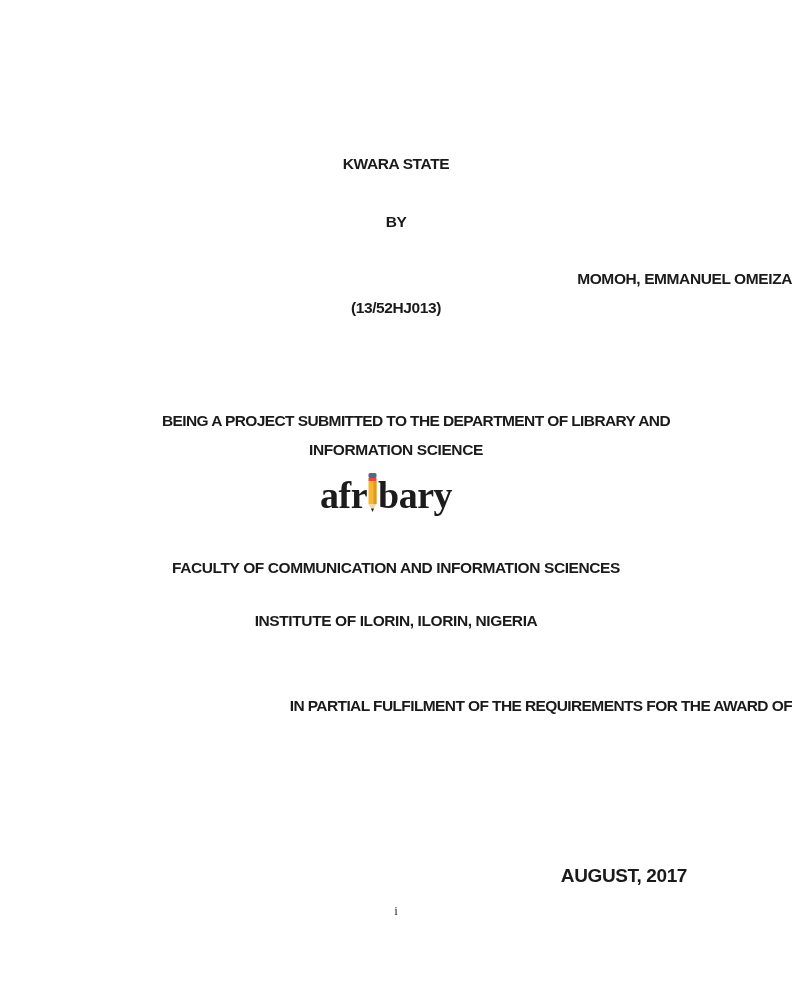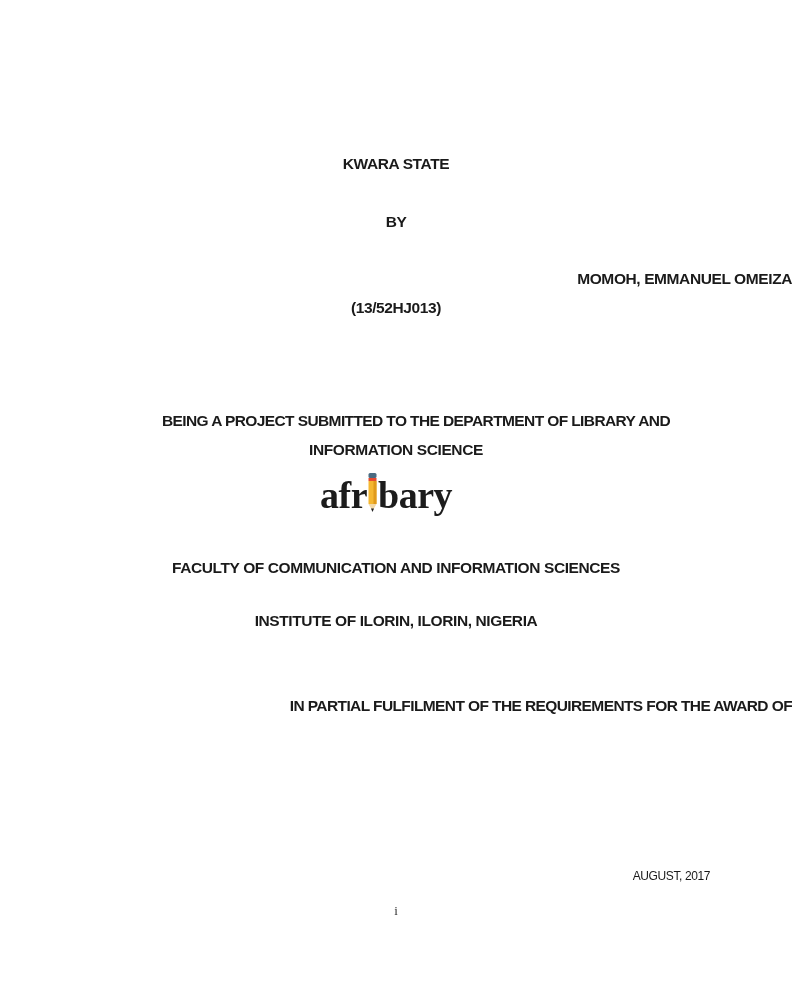--- a/index.html
+++ b/index.html
@@ -29,25 +29,25 @@
       text-align: center;
       font-size: 15.5px;
       font-weight: bold;
       letter-spacing: -0.4px;
       line-height: 20px;
       white-space: nowrap;
     }
     .tight { letter-spacing: -0.6px; }
     .date {
       position: absolute;
-      left: 576px;
+      left: 553px;
       width: 134px;
       text-align: right;
-      font-size: 12px;
-      font-weight: normal;
+      font-size: 19px;
+      font-weight: bold;
       letter-spacing: -0.4px;
       line-height: 20px;
       white-space: nowrap;
     }
     .page-number {
       position: absolute;
       left: 386px;
       width: 20px;
       top: 903px;
       text-align: center;

